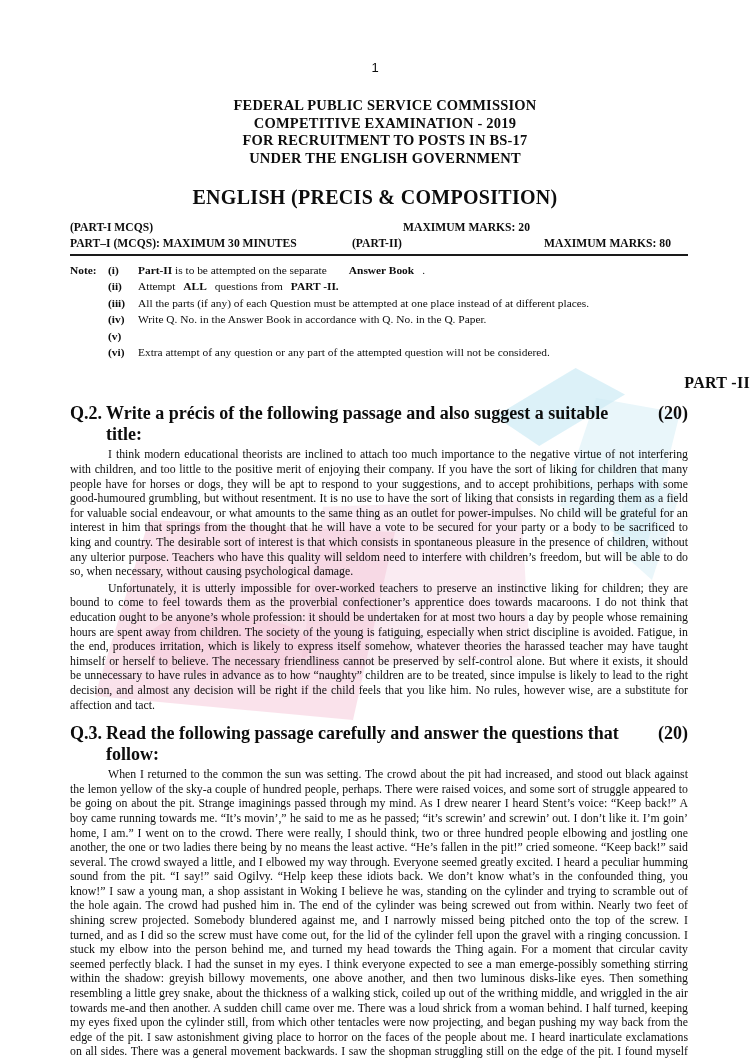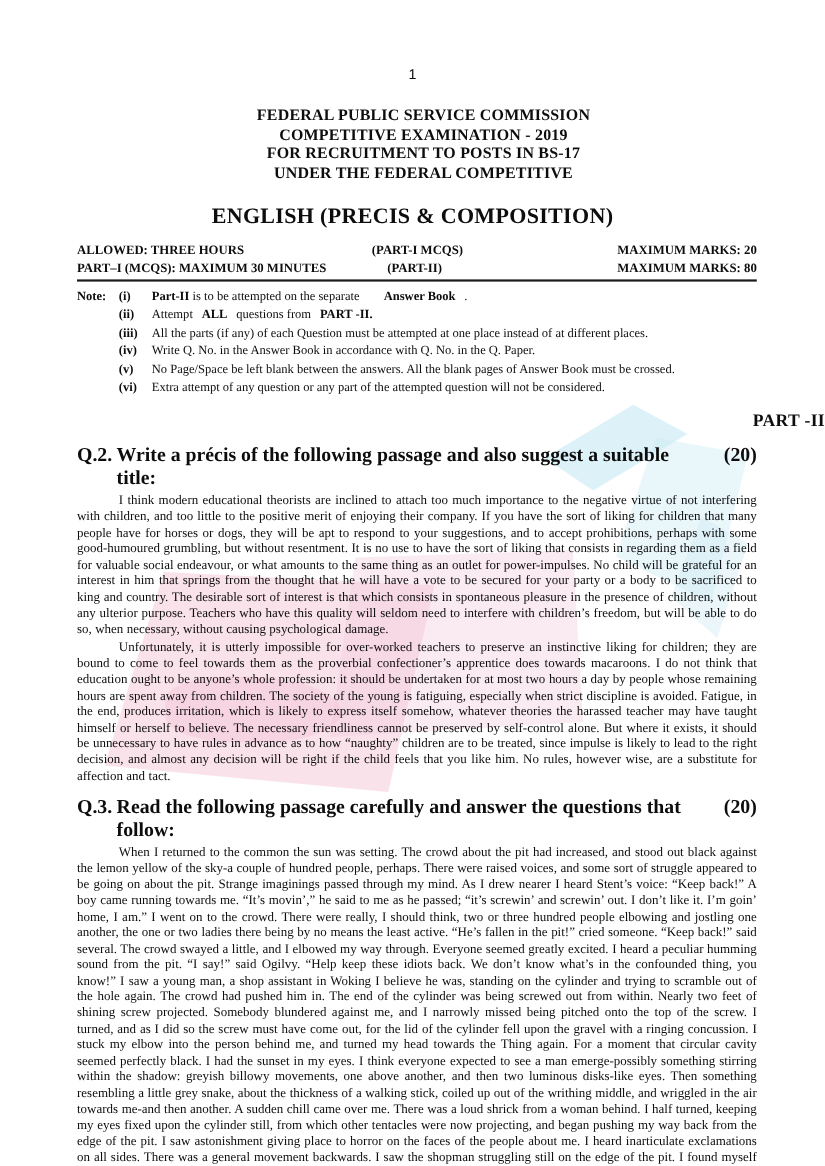--- a/index.html
+++ b/index.html
@@ -127,21 +127,21 @@
     font-weight: bold;
     font-size: 11.6px;
     line-height: 15.5px;
   }
   .marks-row {
     display: flex;
     align-items: baseline;
   }
   .m-left { width: 268px; }
   .m-mid  { width: 175px; text-align: left; }
-  .m-right{ flex: 1; text-align: right; }
+  .m-right{ flex: 1; text-align: center; }
   .m-mid.indent { padding-left: 14px; font-family: Liberation Serif, serif; }
   .rule {
     margin: 3px 62px 0 70px;
     border-bottom: 2.2px solid #1a1a1a;
   }
 
   
   .notes {
     margin: 7px 62px 0 70px;
     font-size: 11.4px;
@@ -217,28 +217,27 @@
   </div>
 
   <div class="content">
 
     <div class="page-number">1</div>
 
     <div class="org-block">
       <div>FEDERAL PUBLIC SERVICE COMMISSION</div>
       <div>COMPETITIVE EXAMINATION - 2019</div>
       <div>FOR RECRUITMENT TO POSTS IN BS-17</div>
-      <div>UNDER THE FEDERAL COMPETITIVE</div>
+      <div>UNDER THE ENGLISH GOVERNMENT</div>
     </div>
 
     <div class="exam-title">ENGLISH (PRECIS &amp; COMPOSITION)</div>
 
     <div class="marks">
       <div class="marks-row">
-        <div class="m-left">ALLOWED: THREE HOURS</div>
         <div class="m-mid">(PART-I MCQS)</div>
         <div class="m-right">MAXIMUM  MARKS: 20</div>
       </div>
       <div class="marks-row">
         <div class="m-left">PART–I (MCQS): MAXIMUM 30 MINUTES</div>
         <div class="m-mid indent">(PART-II)</div>
         <div class="m-right">MAXIMUM  MARKS: 80</div>
       </div>
     </div>
     <div class="rule"></div>
@@ -265,21 +264,20 @@
 
       <div class="note-row">
         <div class="note-label"></div>
         <div class="note-num">(iv)</div>
         <div class="note-text">Write Q. No. in the Answer Book in accordance with Q. No. in the          Q. Paper.</div>
       </div>
 
       <div class="note-row">
         <div class="note-label"></div>
         <div class="note-num">(v)</div>
-        <div class="note-text">No Page/Space be left blank between the answers. All the blank pages of Answer Book must be crossed.</div>
       </div>
 
       <div class="note-row">
         <div class="note-label"></div>
         <div class="note-num">(vi)</div>
         <div class="note-text">Extra attempt of any question or any part of the attempted question will not be considered.</div>
       </div>
 
     </div>
 

